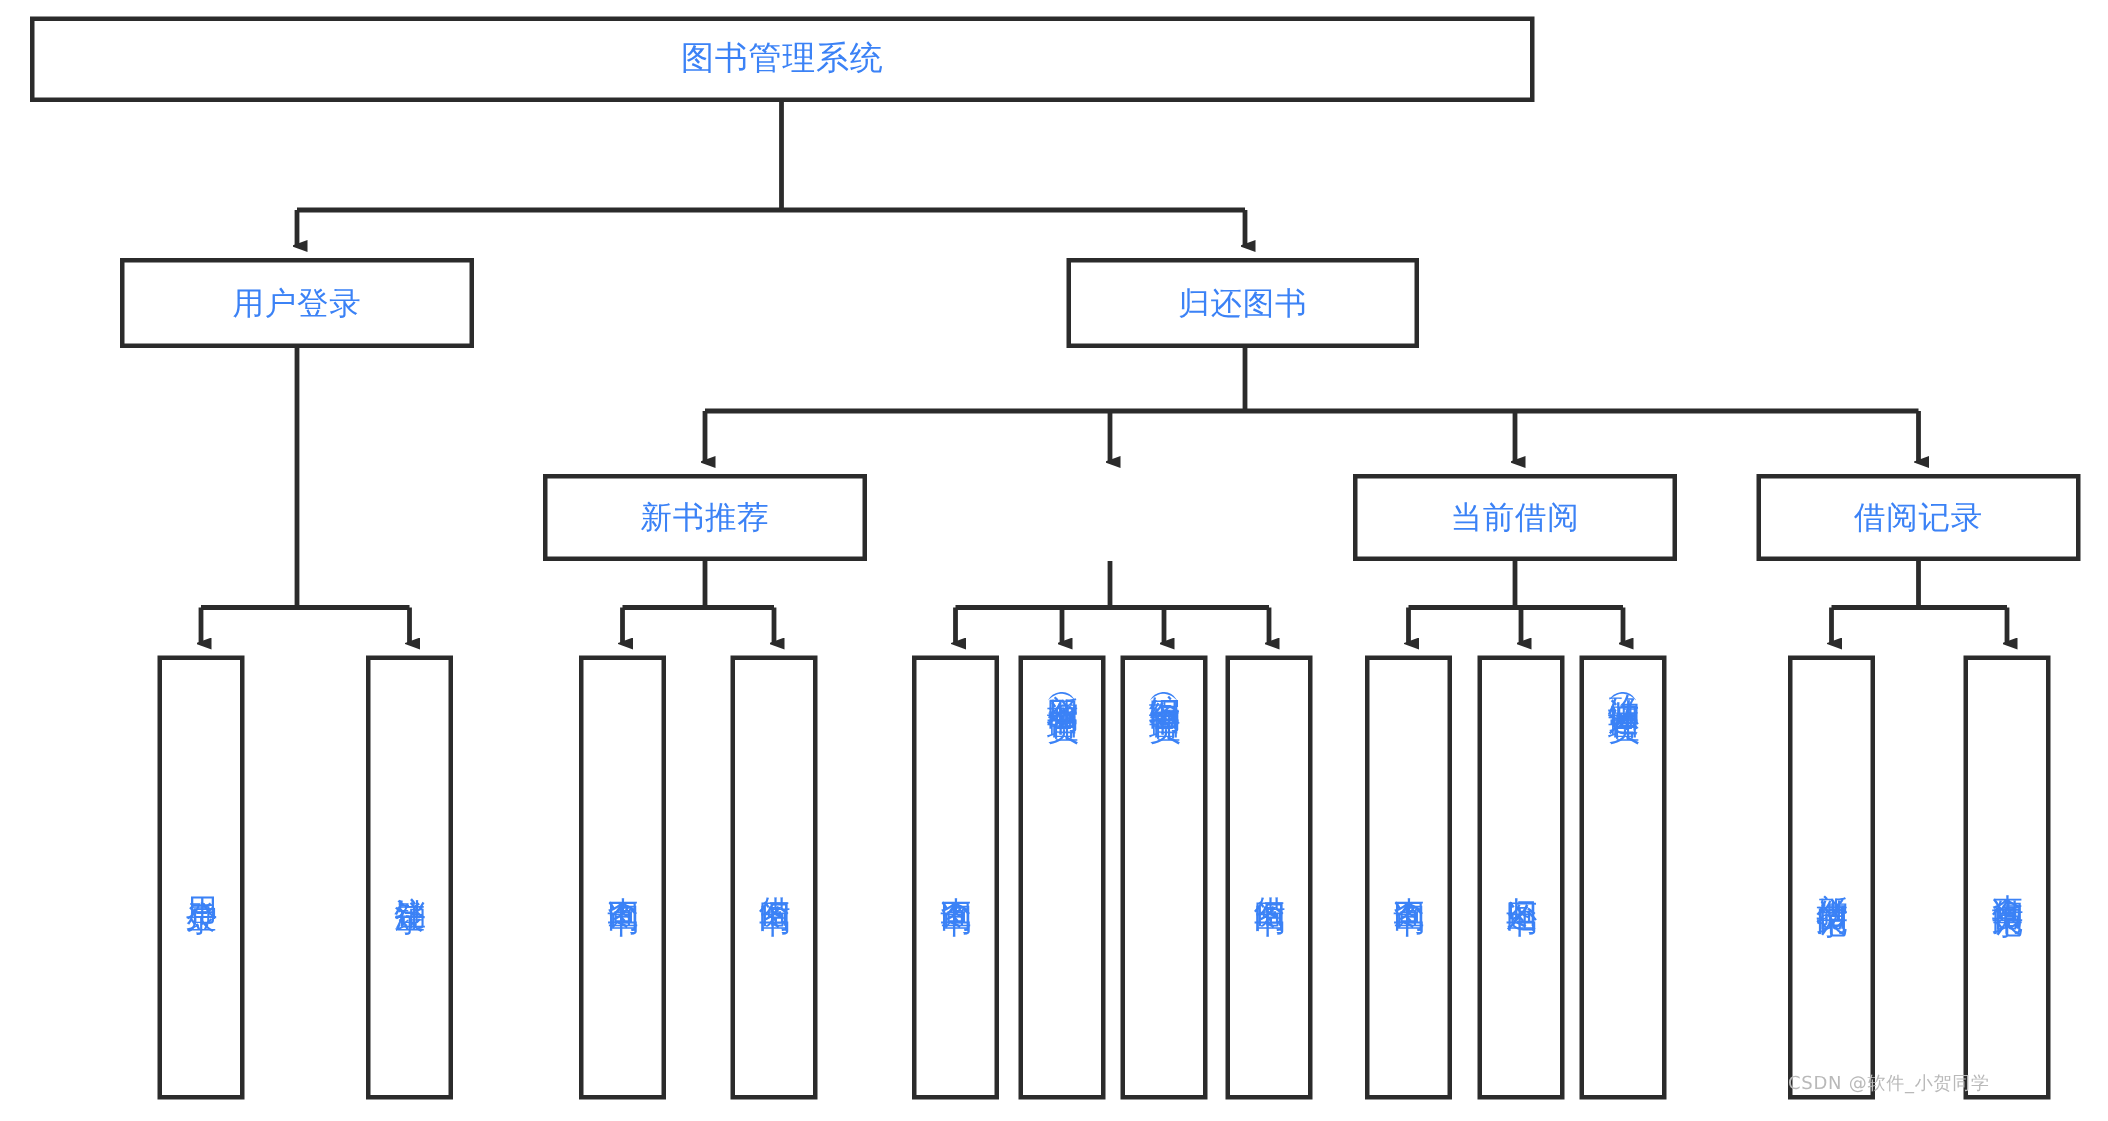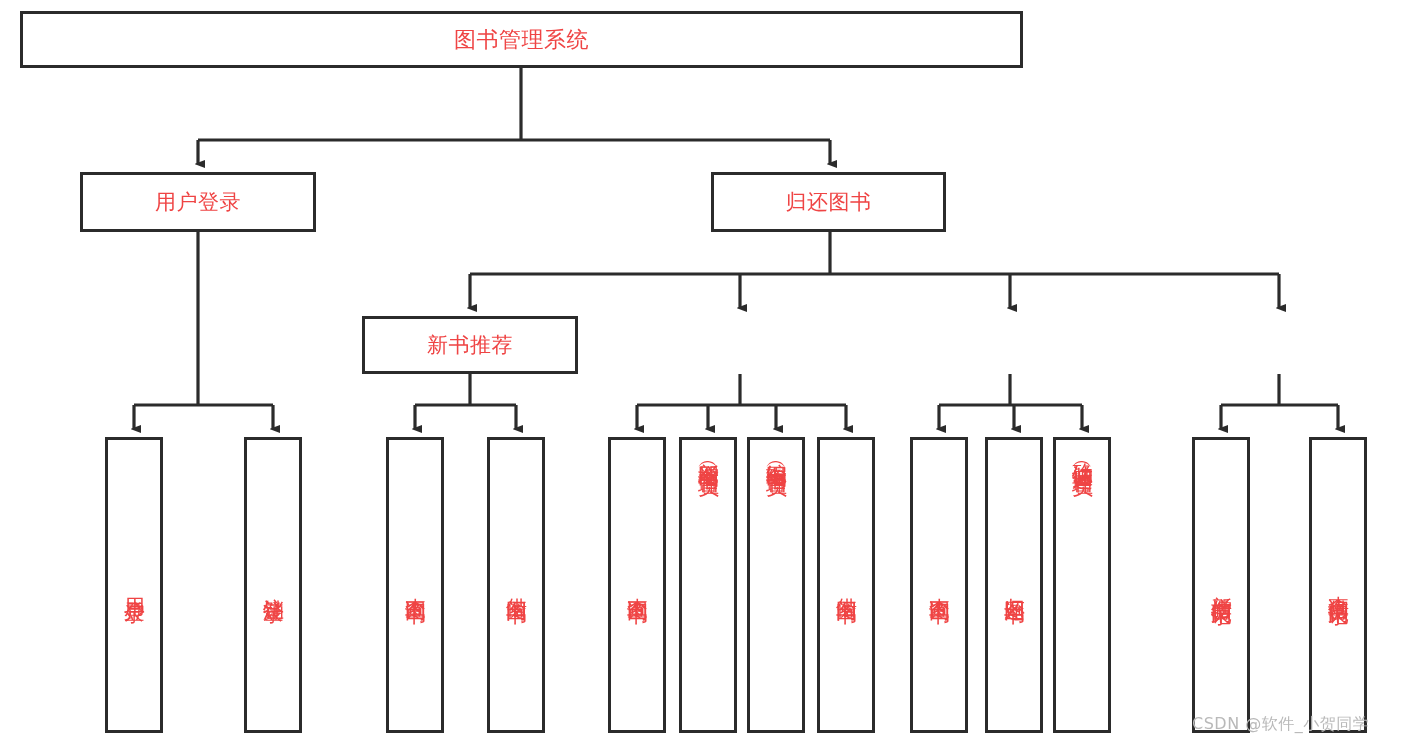--- a/index.html
+++ b/index.html
@@ -28,21 +28,21 @@
   .node {
     position: absolute;
     box-sizing: border-box;
     background: #ffffff;
     border: 3px solid #2b2b2b;
     display: flex;
     align-items: center;
     justify-content: center;
   }
   .node .lbl {
-    color: #ef4444;
+    color: #3b82f6;
     font-size: 21px;
     line-height: 1.25;
     letter-spacing: 0.5px;
     white-space: nowrap;
   }
   .node.root .lbl { font-size: 22px; }
   
   .node.leaf {
     border-width: 3px;
     align-items: flex-start;
@@ -57,21 +57,21 @@
     line-height: 1;
     white-space: nowrap;
   }
   .node.leaf.centered {
     align-items: center;
     padding-top: 0;
   }
   .watermark {
     position: absolute;
     color: #b9b9b9;
-    font-size: 16px;
+    font-size: 12px;
     white-space: nowrap;
     letter-spacing: 0.5px;
   }
 </style>
 </head>
 <body>
 
 <div id="canvas">
 
   <svg class="wires" viewBox="0 0 1405 747" xmlns="http://www.w3.org/2000/svg">
@@ -131,20 +131,26 @@
   <div class="node" style="left:80px;top:172px;width:236px;height:60px;">
     <span class="lbl">用户登录</span>
   </div>
   <div class="node" style="left:711px;top:172px;width:235px;height:60px;">
     <span class="lbl">归还图书</span>
   </div>
 
   <div class="node" style="left:362px;top:316px;width:216px;height:58px;">
     <span class="lbl">新书推荐</span>
   </div>
+  <div class="node" style="left:902px;top:316px;width:216px;height:58px;">
+    <span class="lbl">当前借阅</span>
+  </div>
+  <div class="node" style="left:1171px;top:316px;width:216px;height:58px;">
+    <span class="lbl">借阅记录</span>
+  </div>
 
   <div class="node leaf centered" style="left:105px;top:437px;width:58px;height:296px;">
     <span class="lbl">用户登录</span>
   </div>
   <div class="node leaf centered" style="left:244px;top:437px;width:58px;height:296px;">
     <span class="lbl">注销登录</span>
   </div>
 
   <div class="node leaf centered" style="left:386px;top:437px;width:58px;height:296px;">
     <span class="lbl">查询图书</span>

